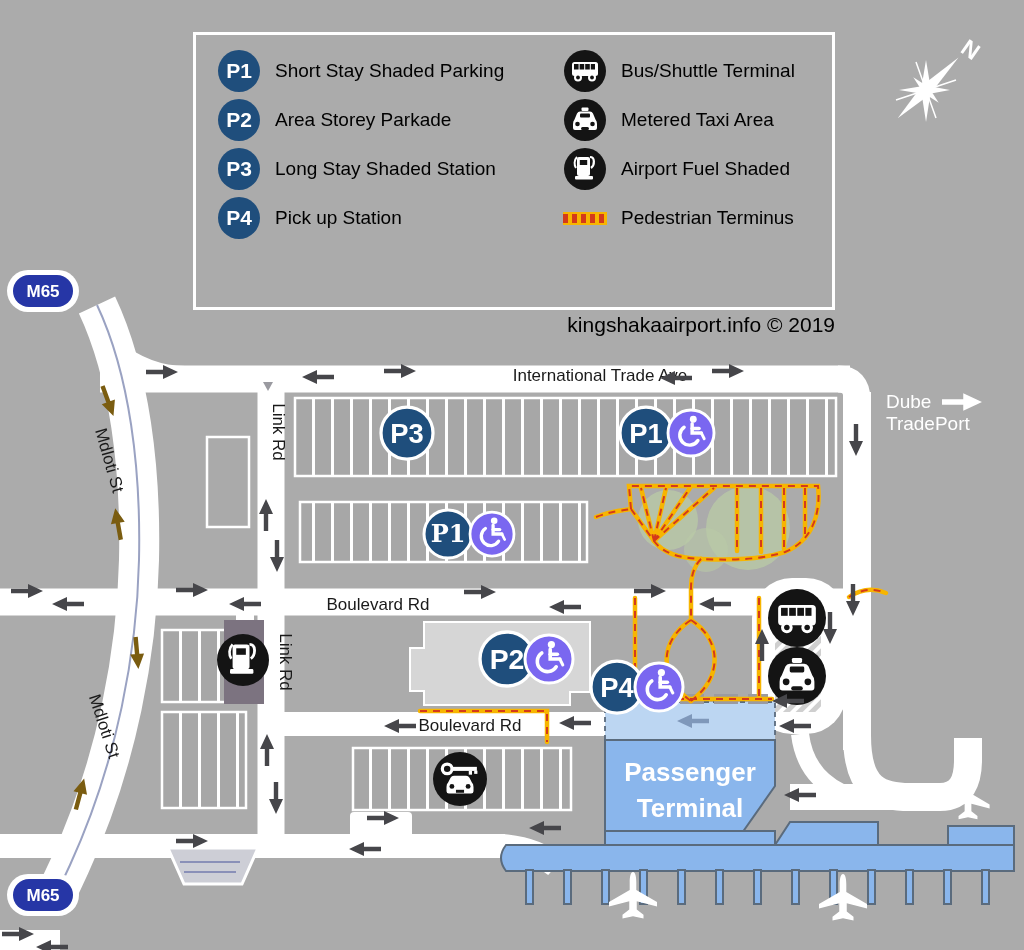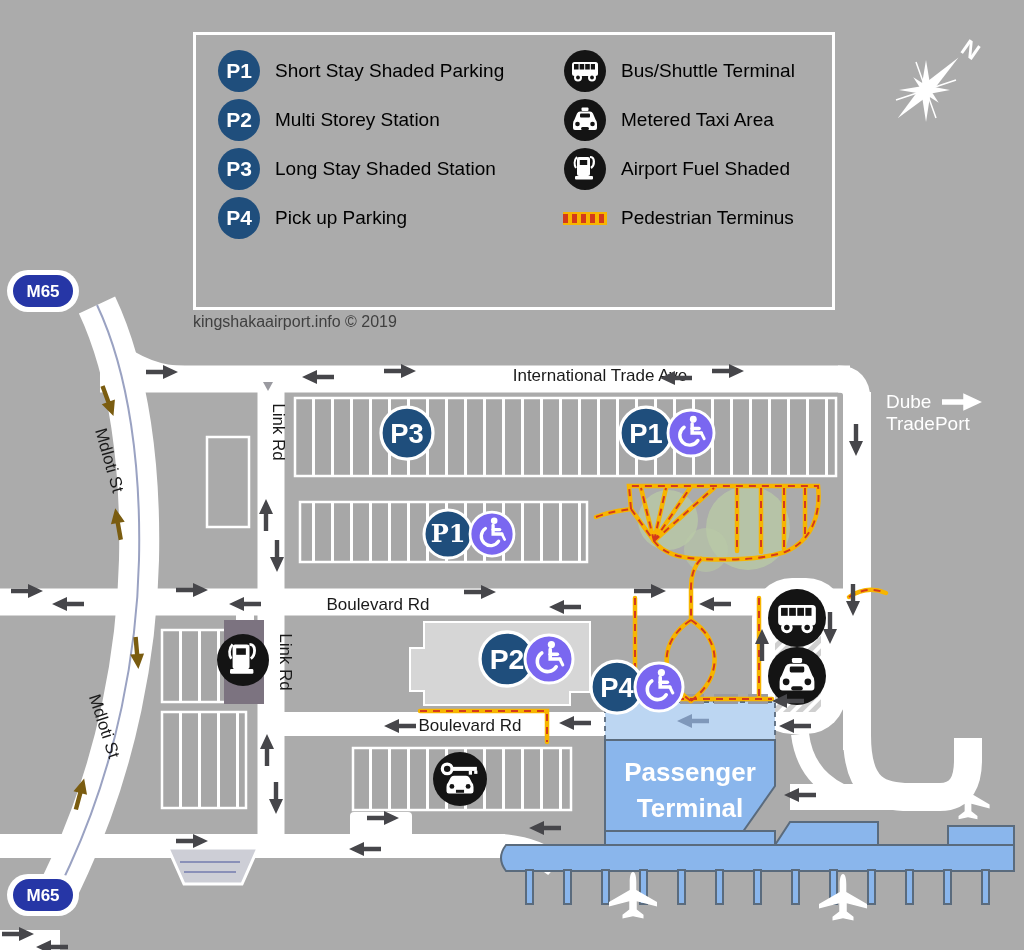--- a/index.html
+++ b/index.html
@@ -37,22 +37,22 @@
   .lrow .lbl{margin-left:15px;font-size:19px;color:#000000;white-space:nowrap;}
   .cbadge{width:42px;height:42px;border-radius:50%;display:flex;align-items:center;
           justify-content:center;flex:0 0 42px;}
   .pbadge{background:var(--badge_blue);color:#fff;font-weight:bold;font-size:21px;}
   .wbadge{background:var(--access_purple);}
   .kbadge{background:var(--icon_black);}
   .cbadge svg{width:34px;height:34px;display:block;}
   .walk-swatch{width:44px;height:9px;flex:0 0 44px;margin:0 -1px;
      border-top:2px solid var(--walkway_yellow);border-bottom:2px solid var(--walkway_yellow);
      background:repeating-linear-gradient(90deg,var(--walkway_red) 0 5px,var(--walkway_yellow) 5px 9px);}
-  .credit{position:absolute;left:193px;top:313px;width:642px;text-align:left;
-          font-size:16px;color:#404040;}
+  .credit{position:absolute;left:193px;top:313px;width:642px;text-align:right;
+          font-size:21px;color:#000000;}
 </style>
 </head>
 <body>
 
 <div id="stage">
 
 <svg id="mapsvg" width="1024" height="950" viewBox="0 0 1024 950">
   <defs>
     <pattern id="vs" width="19" height="10" patternUnits="userSpaceOnUse">
       <rect width="19" height="10" fill="#a7a7a7"></rect>
@@ -382,29 +382,29 @@
 </svg>
 
 <div class="legend">
   <div class="lcol left">
     <div class="lrow">
       <span class="cbadge pbadge">P1</span>
       <span class="lbl">Short Stay Shaded Parking</span>
     </div>
     <div class="lrow">
       <span class="cbadge pbadge">P2</span>
-      <span class="lbl">Multi Storey Station</span>
+      <span class="lbl">Area Storey Parkade</span>
     </div>
     <div class="lrow">
       <span class="cbadge pbadge">P3</span>
       <span class="lbl">Long Stay Shaded Station</span>
     </div>
     <div class="lrow">
       <span class="cbadge pbadge">P4</span>
-      <span class="lbl">Pick up Parking</span>
+      <span class="lbl">Pick up Station</span>
     </div>
   </div>
   <div class="lcol right">
     <div class="lrow">
       <span class="cbadge kbadge">
         <svg viewBox="-17 -17 34 34">
               <use href="#sym-bus-art"></use>
             </svg>
       </span>
       <span class="lbl">Bus/Shuttle Terminal</span>

